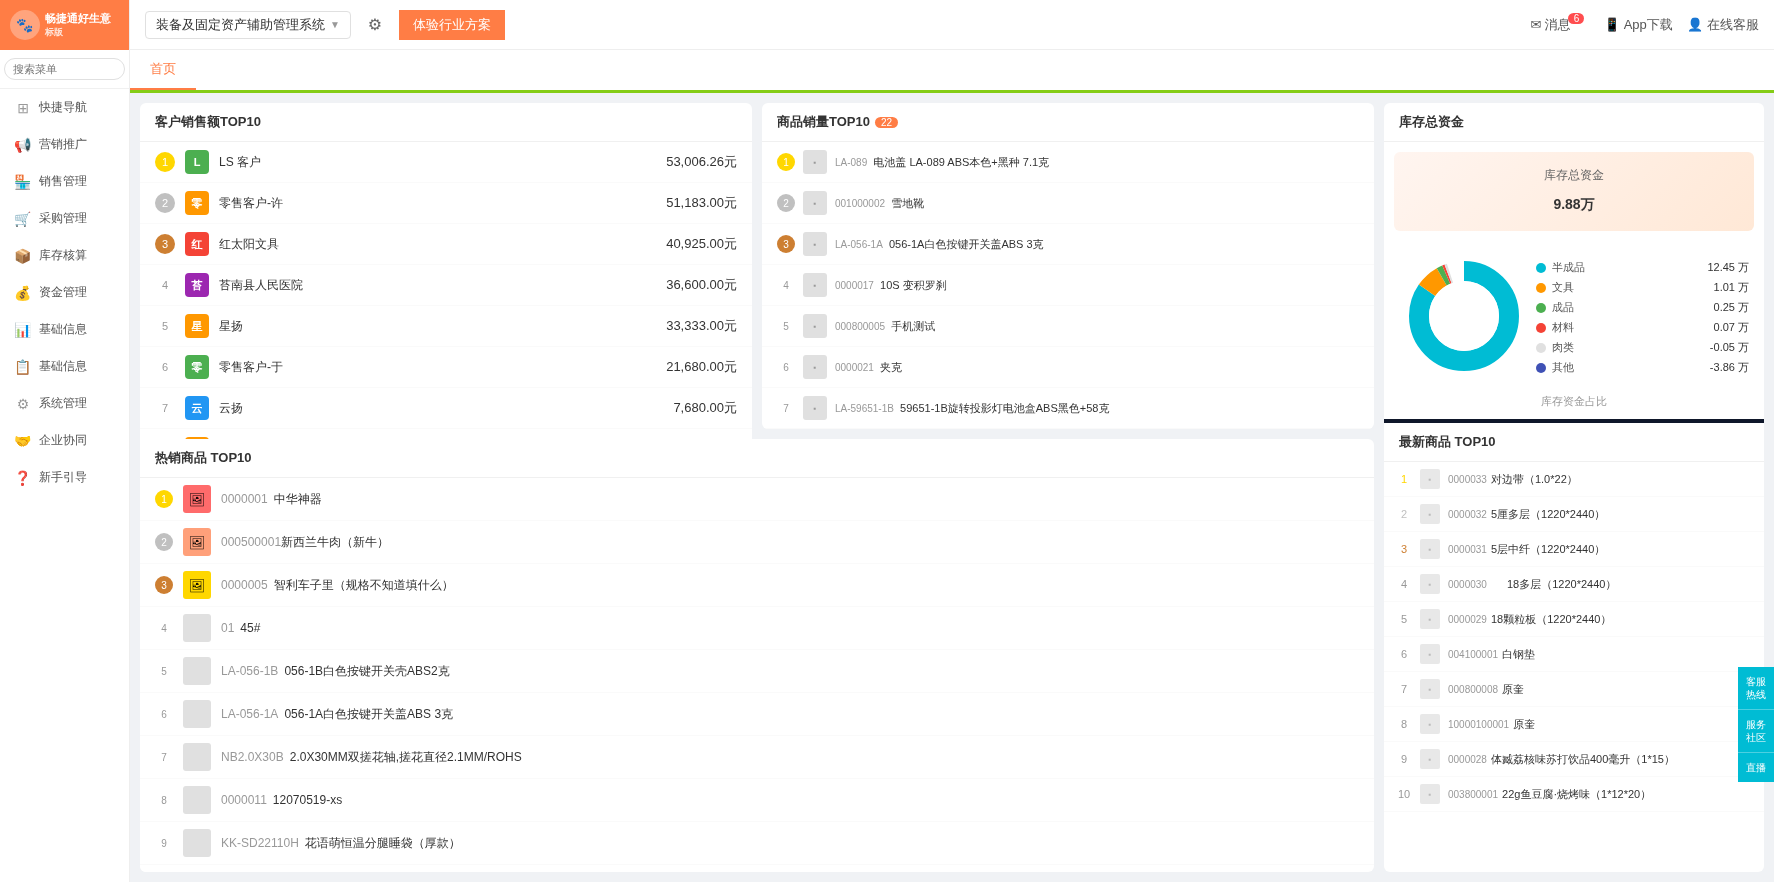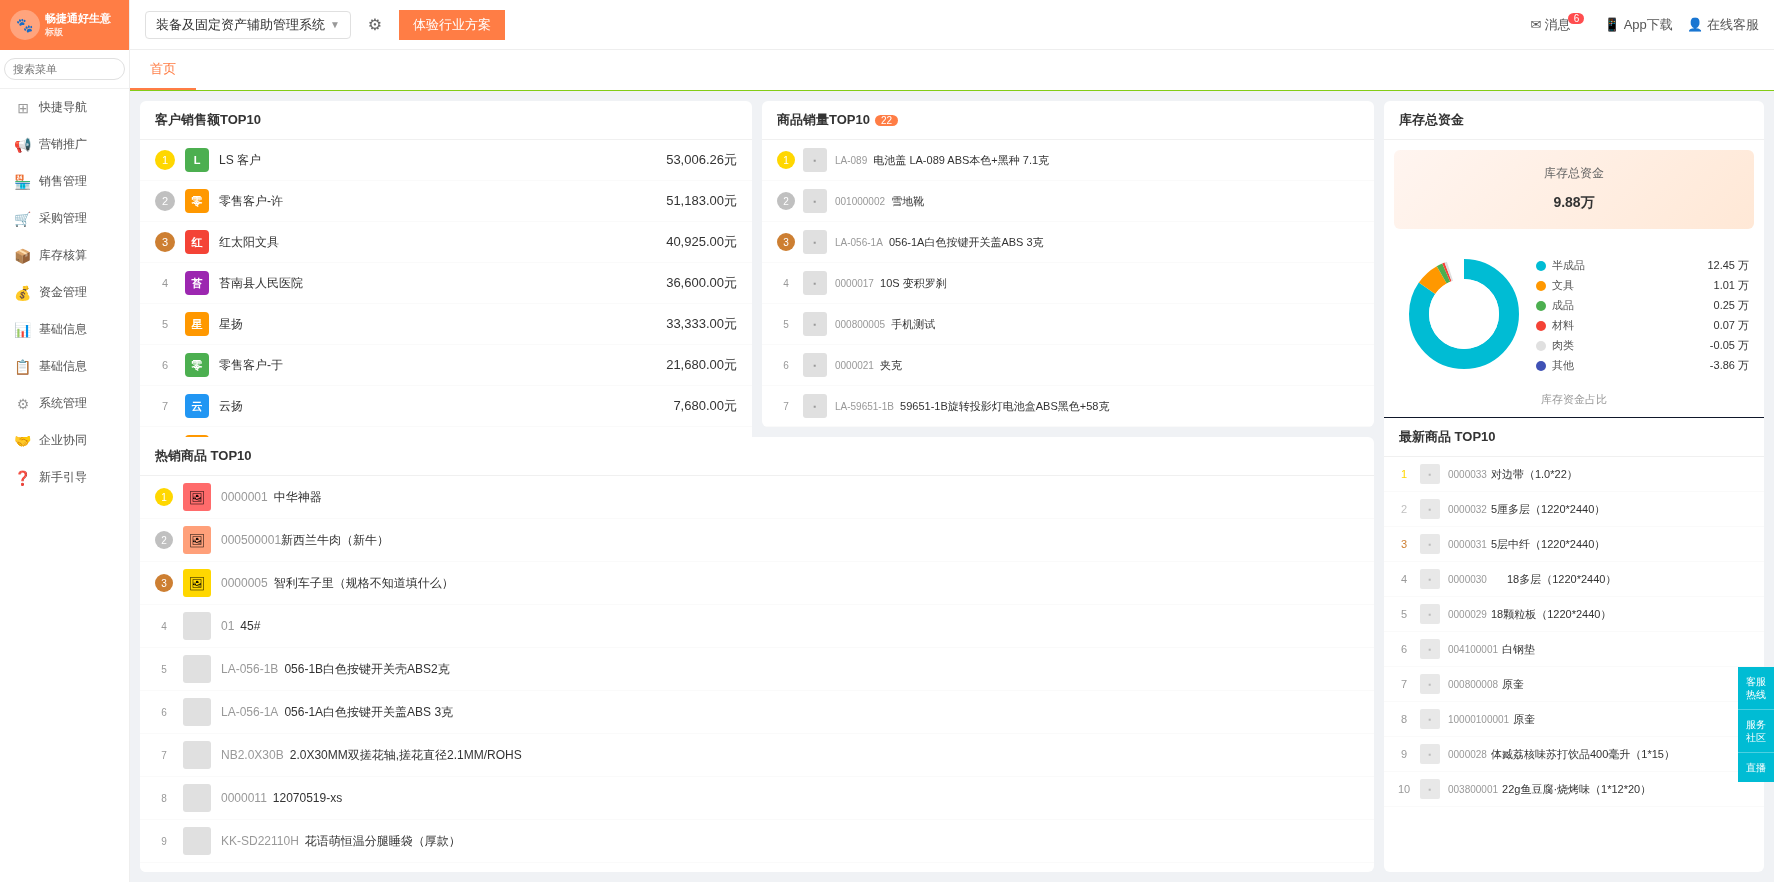--- a/index.html
+++ b/index.html
@@ -155,21 +155,21 @@
       flex: 1;
       display: flex;
       flex-direction: column;
       overflow: hidden;
     }
     
     
     .page-tabs {
       background: #fff;
       display: flex;
-      border-bottom: 1px solid #84cc16;
+      border-bottom: 3px solid #84cc16;
       flex-shrink: 0;
     }
     .page-tab {
       padding: 10px 20px;
       cursor: pointer;
       font-size: 13px;
       color: #666;
       border-bottom: 2px solid transparent;
     }
     .page-tab.active {
@@ -729,21 +729,21 @@
   </div>
               <div class="legend-item">
     <div class="legend-dot" style="background:#3f51b5"></div>
     <span class="legend-name">其他</span>
     <span class="legend-value">-3.86 万</span>
   </div>
             </div>
         </div>
         <div class="chart-label">库存资金占比</div>
 
-        <div class="card-header" style="border-top: 1px solid #0f172a; margin-top: 5px; align-items: flex-end;">
+        <div class="card-header" style="border-top: 4px solid #0f172a; margin-top: 5px; align-items: flex-end;">
           <span>最新商品 TOP10</span>
         </div>
         <div id="latest-product-list">
             <div class="latest-product-item">
     <span class="latest-num gold">1</span>
     <div class="latest-img">▪</div>
     <div class="latest-info">
       <span style="color:#999;margin-right:4px;font-size:10px;">0000033</span>对边带（1.0*22）
     </div>
   </div>

